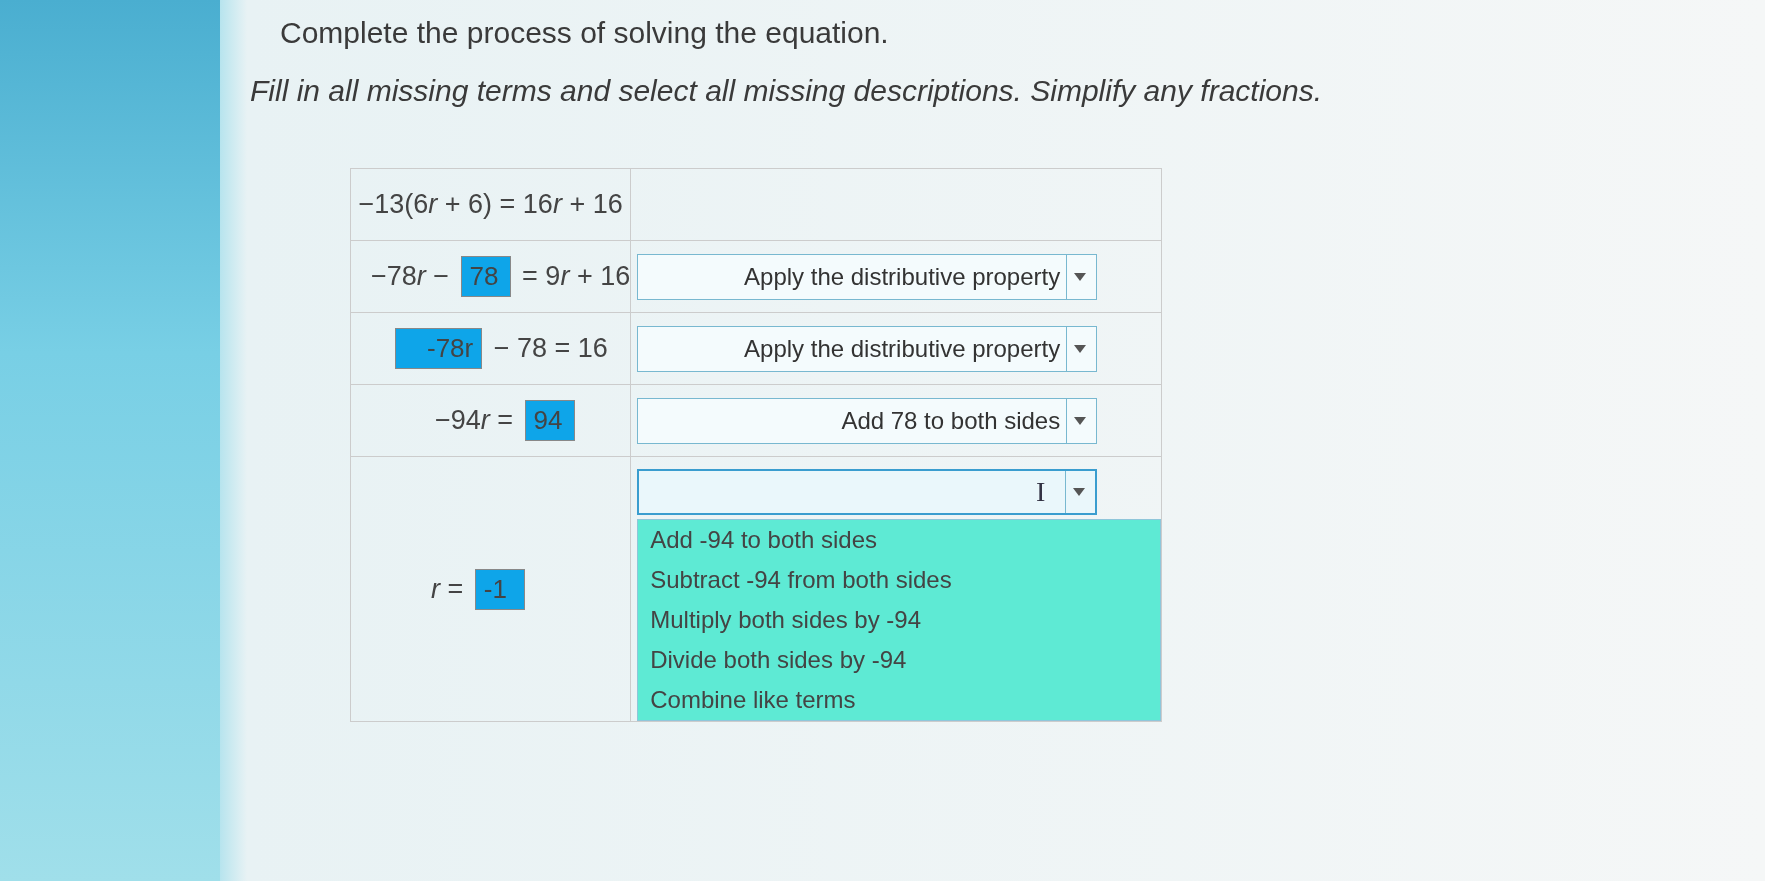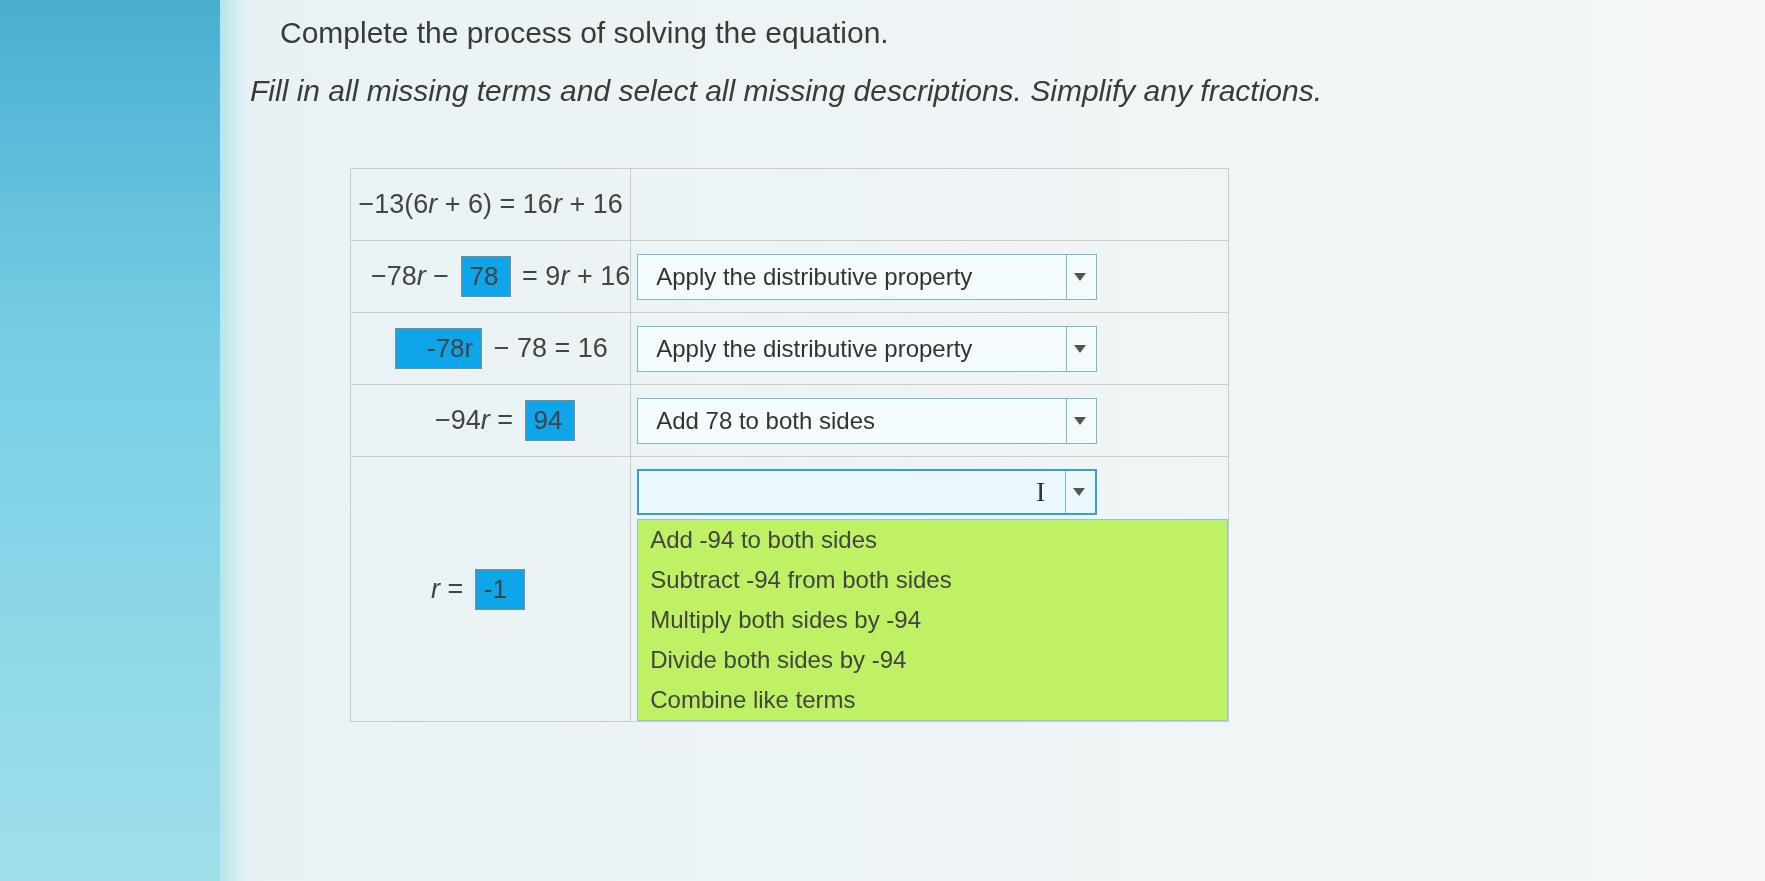--- a/index.html
+++ b/index.html
@@ -76,20 +76,21 @@
     display: flex;
     align-items: center;
     border: 1px solid #78b8d0;
     background: #f4fbfd;
     width: 460px;
     height: 46px;
     font-size: 24px;
     color: #333;
     padding: 0 36px 0 18px;
     margin-left: 6px;
+    justify-content: flex-end;
   }
   .select-box.open {
     border: 2px solid #3a9dcf;
     background: #eaf7fb;
   }
   .caret {
     position: absolute;
     right: 10px;
     top: 50%;
     transform: translateY(-50%);
@@ -109,22 +110,22 @@
   }
   .cursor-i {
     position: absolute;
     right: 50px;
     font-family: serif;
     font-size: 28px;
     color: #334;
   }
   .dropdown-options {
     border: 1px solid #8fc6da;
-    background: #bef264;
-    width: 591px;
+    background: #5eead4;
+    width: 524px;
     margin-top: 4px;
     margin-left: 6px;
     font-size: 24px;
     color: #444;
   }
   .dropdown-options div {
     padding: 6px 12px;
   }
   .submit-btn {
     margin-top: 70px;

